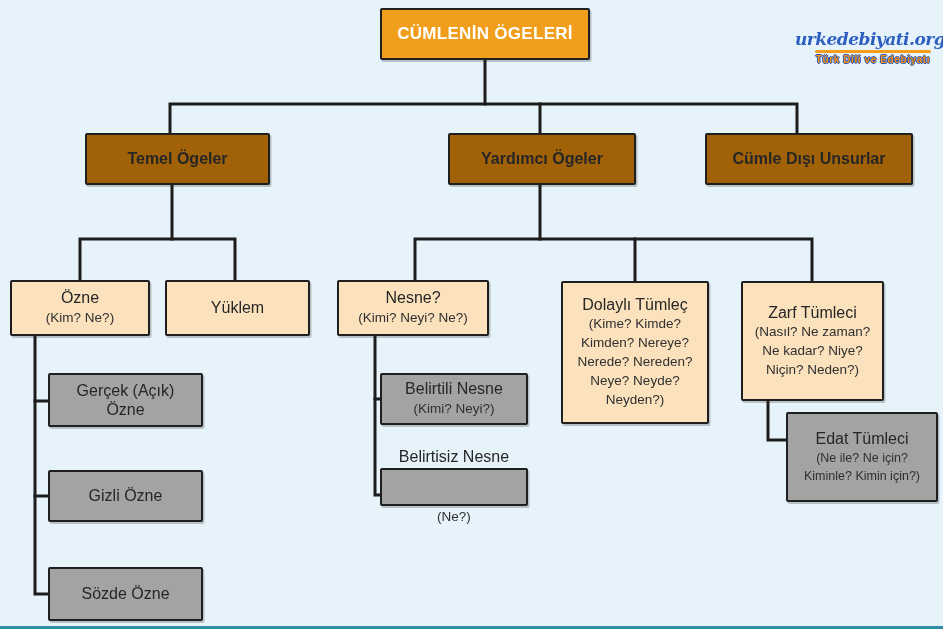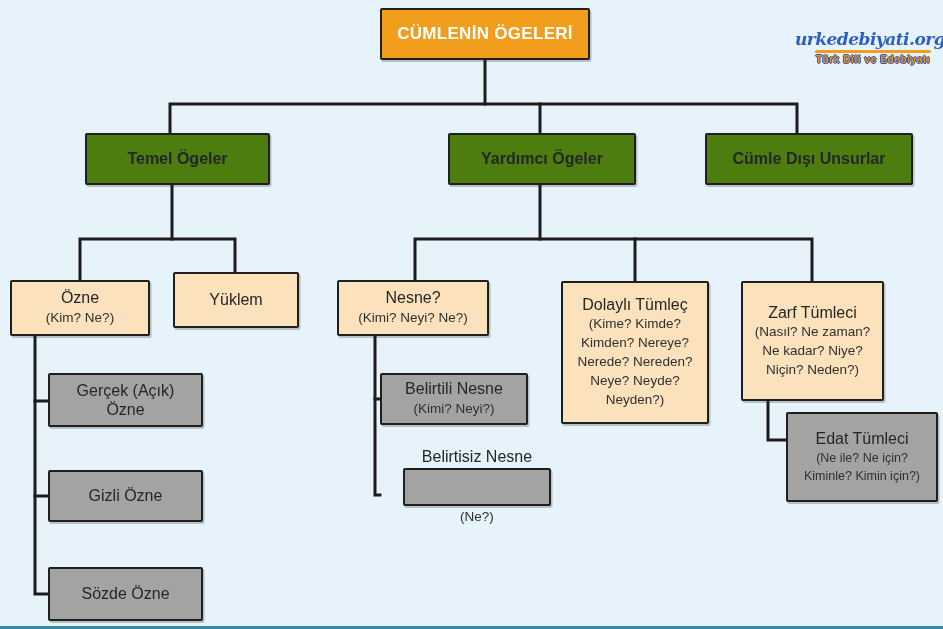--- a/index.html
+++ b/index.html
@@ -12,21 +12,21 @@
   svg.connectors{position:absolute;left:0;top:0;}
   .box{
     position:absolute;box-sizing:border-box;
     border:2.5px solid #1f1f1f;border-radius:2px;
     display:flex;flex-direction:column;align-items:center;justify-content:center;
     text-align:center;padding:4px 6px;
     box-shadow:1.5px 2px 0 rgba(40,40,40,0.25);
   }
   .lvl1{background:#F09E1B;}
   .lvl1 .title{color:#ffffff;font-weight:bold;font-size:17px;letter-spacing:0.3px;}
-  .lvl2{background:#4d7c0f;}
+  .lvl2{background:#a16207;}
   .lvl2 .title{color:#262626;font-weight:bold;font-size:16px;}
   .lvl3{background:#FBE2BD;}
   .lvl4{background:#a3a3a3;}
   .lvl3 .title,.lvl4 .title{color:#262626;font-size:16px;line-height:1.2;}
   .subtitle{color:#303030;font-size:13.5px;line-height:1.4;margin-top:1px;}
   .subtitle.small{font-size:12.5px;line-height:1.45;}
   
   #logo{position:absolute;top:6px;right:8px;width:124px;text-align:center;}
   #logo .row{display:flex;align-items:flex-end;justify-content:center;}
   #logo .brand{
@@ -81,21 +81,21 @@
     <span class="title">Yardımcı Ögeler</span>
   </div>
   <div class="box lvl2" style="left:705px;top:133px;width:208px;height:52px;">
     <span class="title">Cümle Dışı Unsurlar</span>
   </div>
 
   <div class="box lvl3" style="left:10px;top:280px;width:140px;height:56px;">
     <span class="title">Özne</span>
     <span class="subtitle">(Kim? Ne?)</span>
   </div>
-  <div class="box lvl3" style="left:165px;top:272px;width:126px;height:56px;margin-left:8px;">
+  <div class="box lvl3" style="left:165px;top:280px;width:145px;height:56px;">
     <span class="title">Yüklem</span>
   </div>
   <div class="box lvl3" style="left:337px;top:280px;width:152px;height:56px;">
     <span class="title">Nesne?</span>
     <span class="subtitle">(Kimi? Neyi? Ne?)</span>
   </div>
   <div class="box lvl3" style="left:561px;top:281px;width:148px;height:143px;">
     <span class="title">Dolaylı Tümleç</span>
     <span class="subtitle">(Kime? Kimde? Kimden? Nereye? Nerede? Nereden? Neye? Neyde? Neyden?)</span>
   </div>
@@ -110,21 +110,21 @@
   <div class="box lvl4" style="left:48px;top:470px;width:155px;height:52px;">
     <span class="title">Gizli Özne</span>
   </div>
   <div class="box lvl4" style="left:48px;top:567px;width:155px;height:54px;">
     <span class="title">Sözde Özne</span>
   </div>
   <div class="box lvl4" style="left:380px;top:373px;width:148px;height:52px;">
     <span class="title">Belirtili Nesne</span>
     <span class="subtitle">(Kimi? Neyi?)</span>
   </div>
-  <div class="box lvl4" style="left:403px;top:468px;width:148px;height:38px;gap:40px;">
+  <div class="box lvl4" style="left:380px;top:468px;width:148px;height:38px;gap:40px;">
     <span class="title">Belirtisiz Nesne</span>
     <span class="subtitle">(Ne?)</span>
   </div>
   <div class="box lvl4" style="left:786px;top:412px;width:152px;height:90px;">
     <span class="title">Edat Tümleci</span>
     <span class="subtitle small">(Ne ile? Ne için? Kiminle? Kimin için?)</span>
   </div>
 
   <div id="logo">
     <div class="row">

